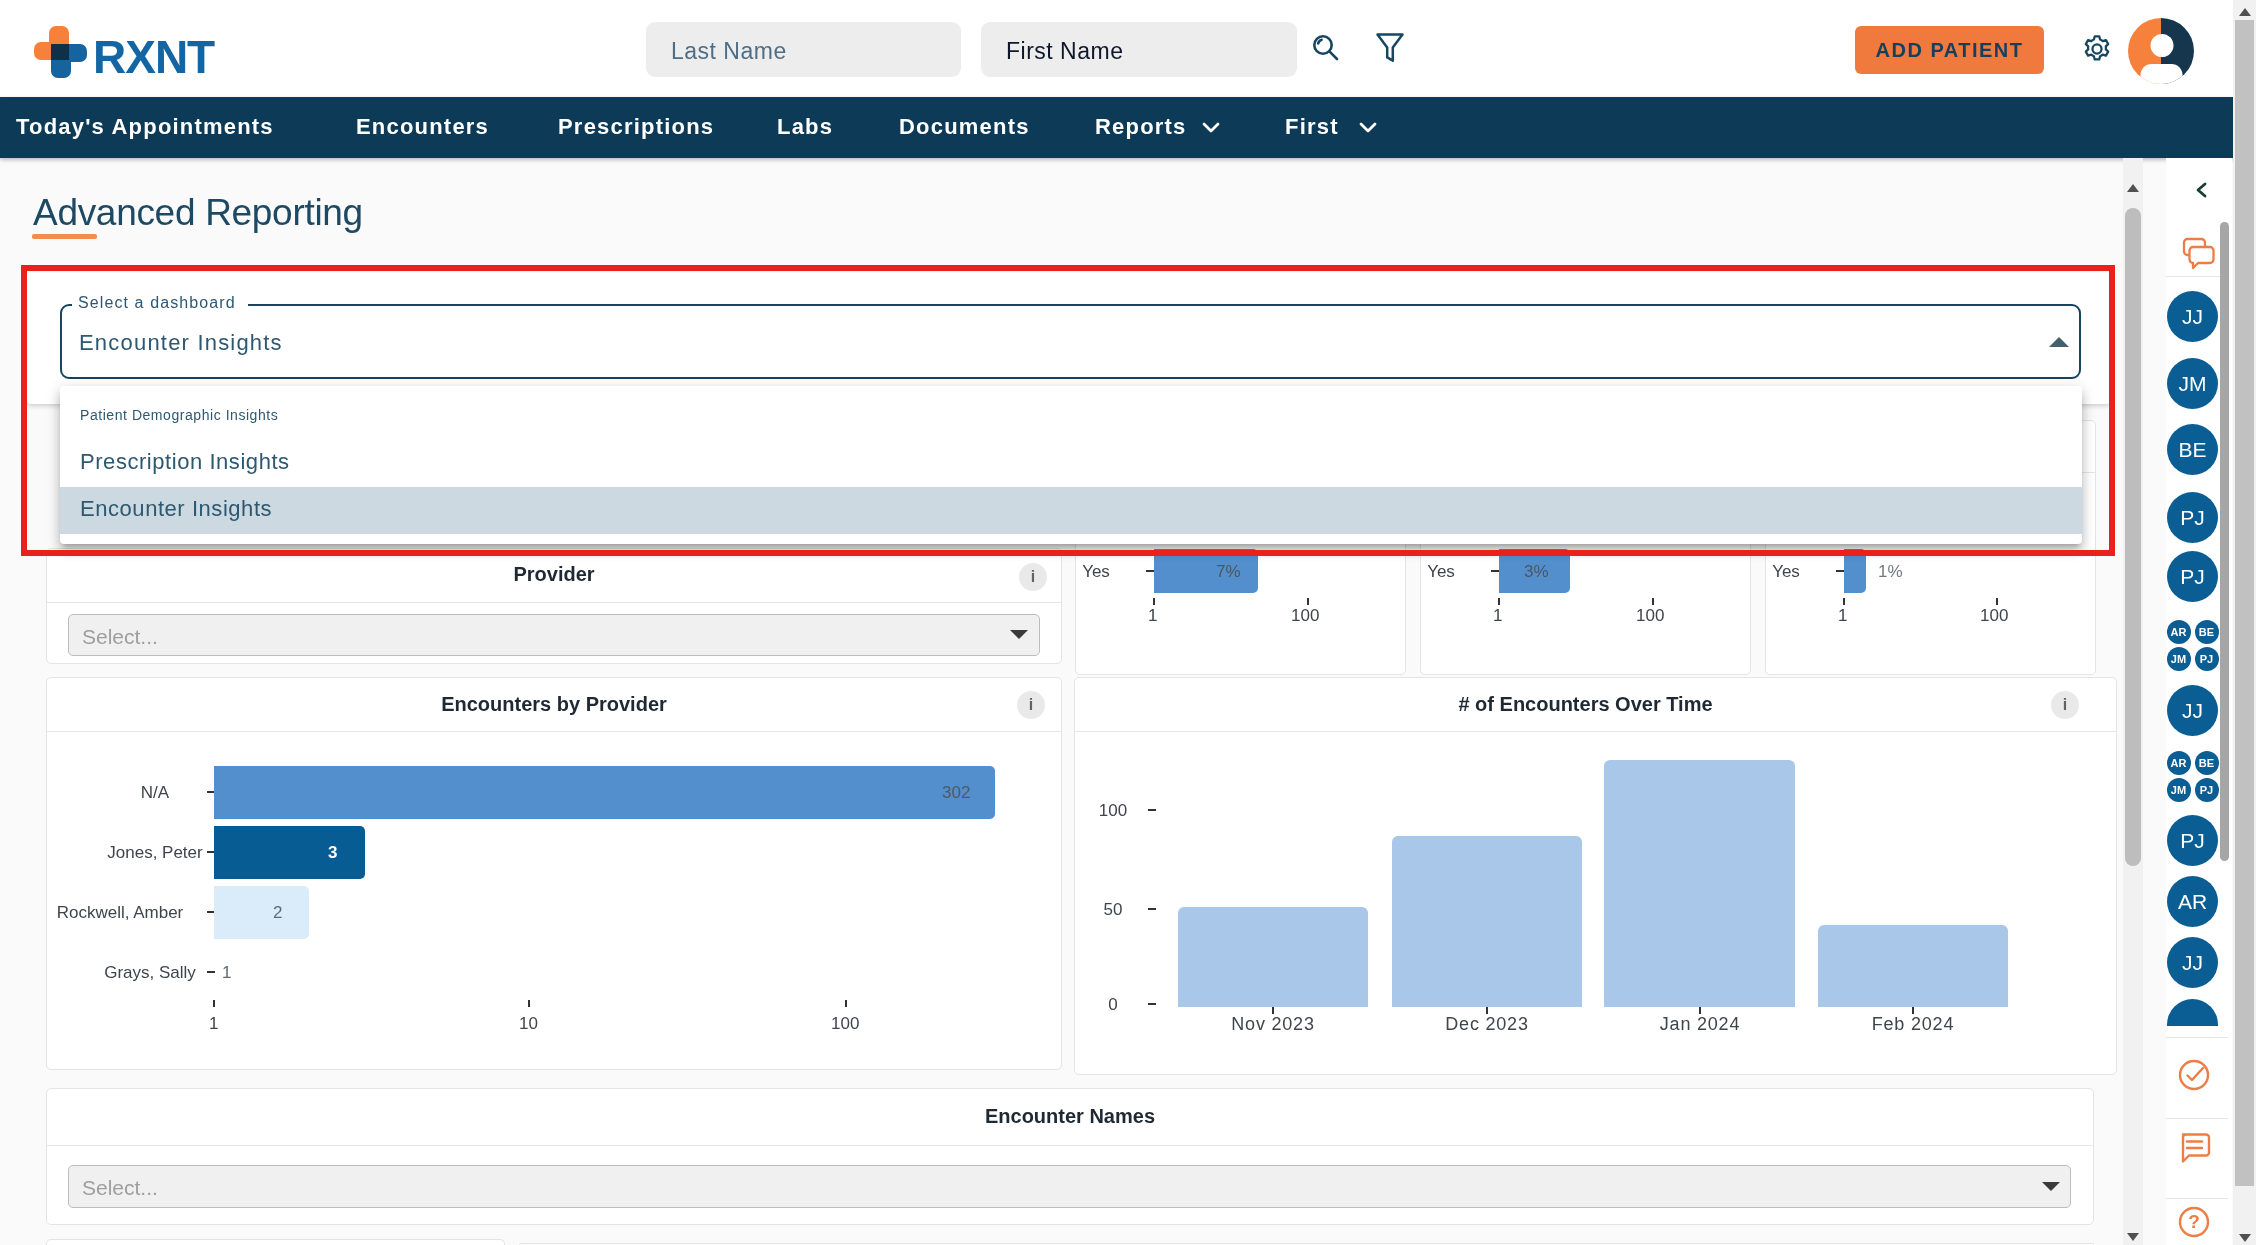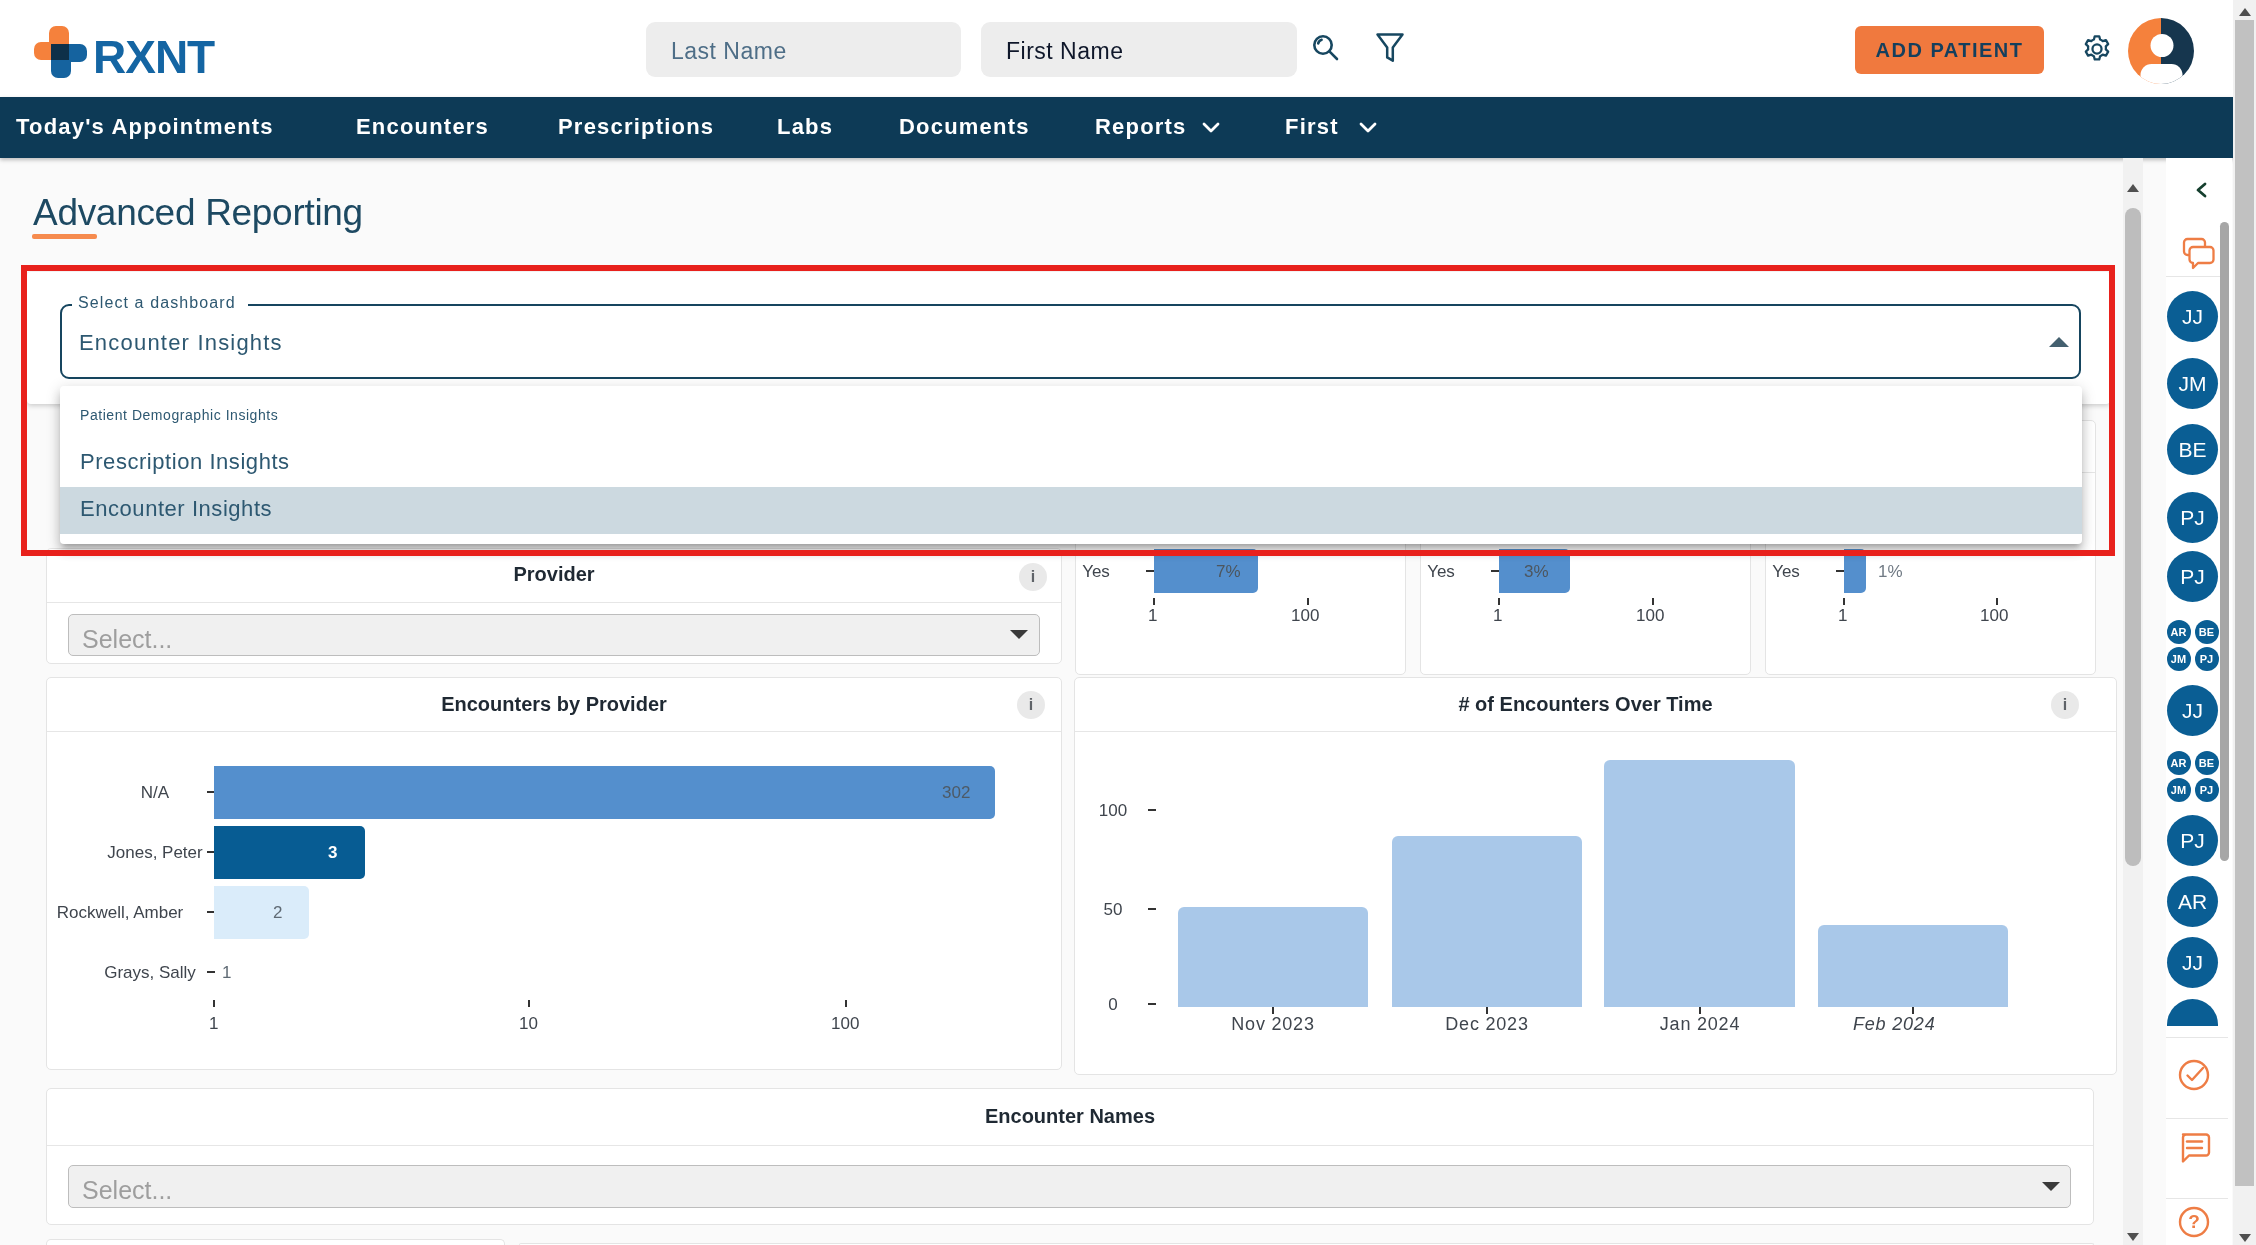--- a/index.html
+++ b/index.html
@@ -4,21 +4,21 @@
 <style>
   * { margin:0; padding:0; box-sizing:border-box; }
   html,body { width:2256px; height:1245px; overflow:hidden; }
   body { font-family:"Liberation Sans", sans-serif; background:#fafafa; position:relative; }
   .abs { position:absolute; }
   .card { position:absolute; background:#fff; border:1px solid #e4e4e4; border-radius:5px; }
   .ctitle { position:absolute; font-size:20px; font-weight:600; color:#1f2933; text-align:center; }
   .divider { position:absolute; height:1px; background:#e6e6e6; }
   .info { position:absolute; width:28px; height:28px; border-radius:50%; background:#e9e9e9; color:#5f6368; font-size:16px; font-weight:700; text-align:center; line-height:28px; font-family:"Liberation Sans",sans-serif; }
   .gsel { position:absolute; background:#f0f0f0; border:1px solid #bdbdbd; border-radius:5px; }
-  .gseltext { position:absolute; color:#9e9e9e; font-size:25px; }
+  .gseltext { position:absolute; color:#9e9e9e; font-size:21px; }
   .axlab { position:absolute; font-size:17px; color:#3f454d; }
   .tickh { position:absolute; width:2px; height:7px; background:#333; }
   .tickv { position:absolute; width:8px; height:2px; background:#333; }
   .ylab { position:absolute; font-size:17px; color:#3f454d; text-align:center; }
 </style>
 </head>
 <body>
 
 <div class="abs" style="left:0;top:0;width:2233px;height:97px;background:#fff;"></div>
 
@@ -172,21 +172,21 @@
 <div class="abs" style="left:1392px;top:836px;width:190px;height:171px;background:#a9c8e9;border-radius:6px 6px 0 0;"></div>
 <div class="abs" style="left:1604px;top:760px;width:191px;height:247px;background:#a9c8e9;border-radius:6px 6px 0 0;"></div>
 <div class="abs" style="left:1818px;top:925px;width:190px;height:82px;background:#a9c8e9;border-radius:6px 6px 0 0;"></div>
 <div class="tickh" style="left:1272px;top:1007px;"></div>
 <div class="tickh" style="left:1486px;top:1007px;"></div>
 <div class="tickh" style="left:1699px;top:1007px;"></div>
 <div class="tickh" style="left:1912px;top:1007px;"></div>
 <div class="axlab" style="left:1213px;top:1014px;width:120px;text-align:center;font-size:18px;letter-spacing:0.8px;">Nov 2023</div>
 <div class="axlab" style="left:1427px;top:1014px;width:120px;text-align:center;font-size:18px;letter-spacing:0.8px;">Dec 2023</div>
 <div class="axlab" style="left:1640px;top:1014px;width:120px;text-align:center;font-size:18px;letter-spacing:0.8px;">Jan 2024</div>
-<div class="axlab" style="left:1853px;top:1014px;width:120px;font-size:18px;letter-spacing:0.8px;font-style:italic;">Feb 2024</div>
+<div class="axlab" style="left:1853px;top:1014px;width:120px;text-align:center;font-size:18px;letter-spacing:0.8px;">Feb 2024</div>
 
 <div class="card" style="left:46px;top:1088px;width:2048px;height:137px;"></div>
 <div class="ctitle" style="left:46px;top:1105px;width:2048px;">Encounter Names</div>
 <div class="divider" style="left:47px;top:1145px;width:2046px;"></div>
 <div class="gsel" style="left:68px;top:1165px;width:2003px;height:43px;"></div>
 <div class="gseltext" style="left:82px;top:1176px;">Select...</div>
 <svg class="abs" style="left:2041px;top:1181px;" width="20" height="11" viewBox="0 0 20 11">
     <polygon points="1,1 19,1 10,10" fill="#3a3a3a"></polygon>
   </svg>
 

